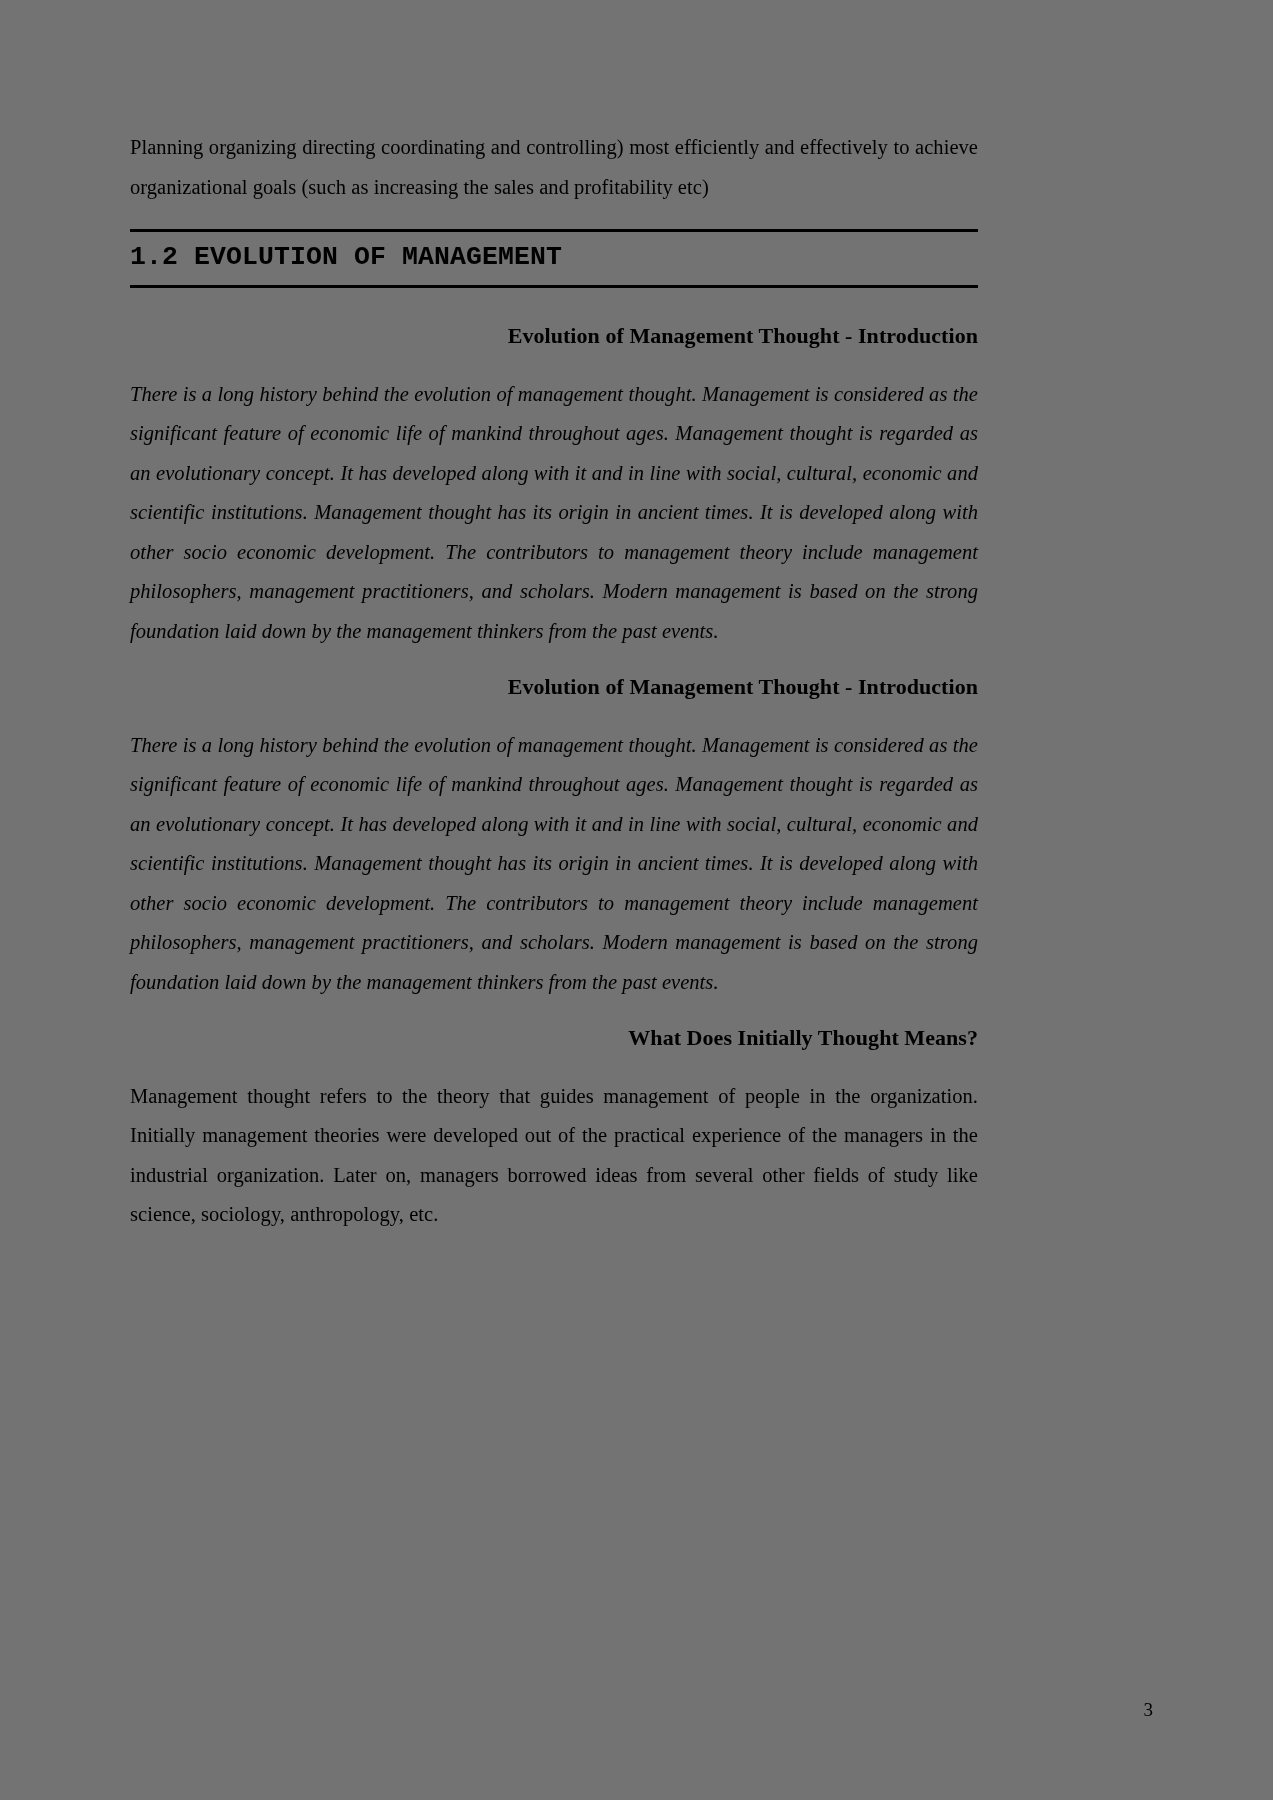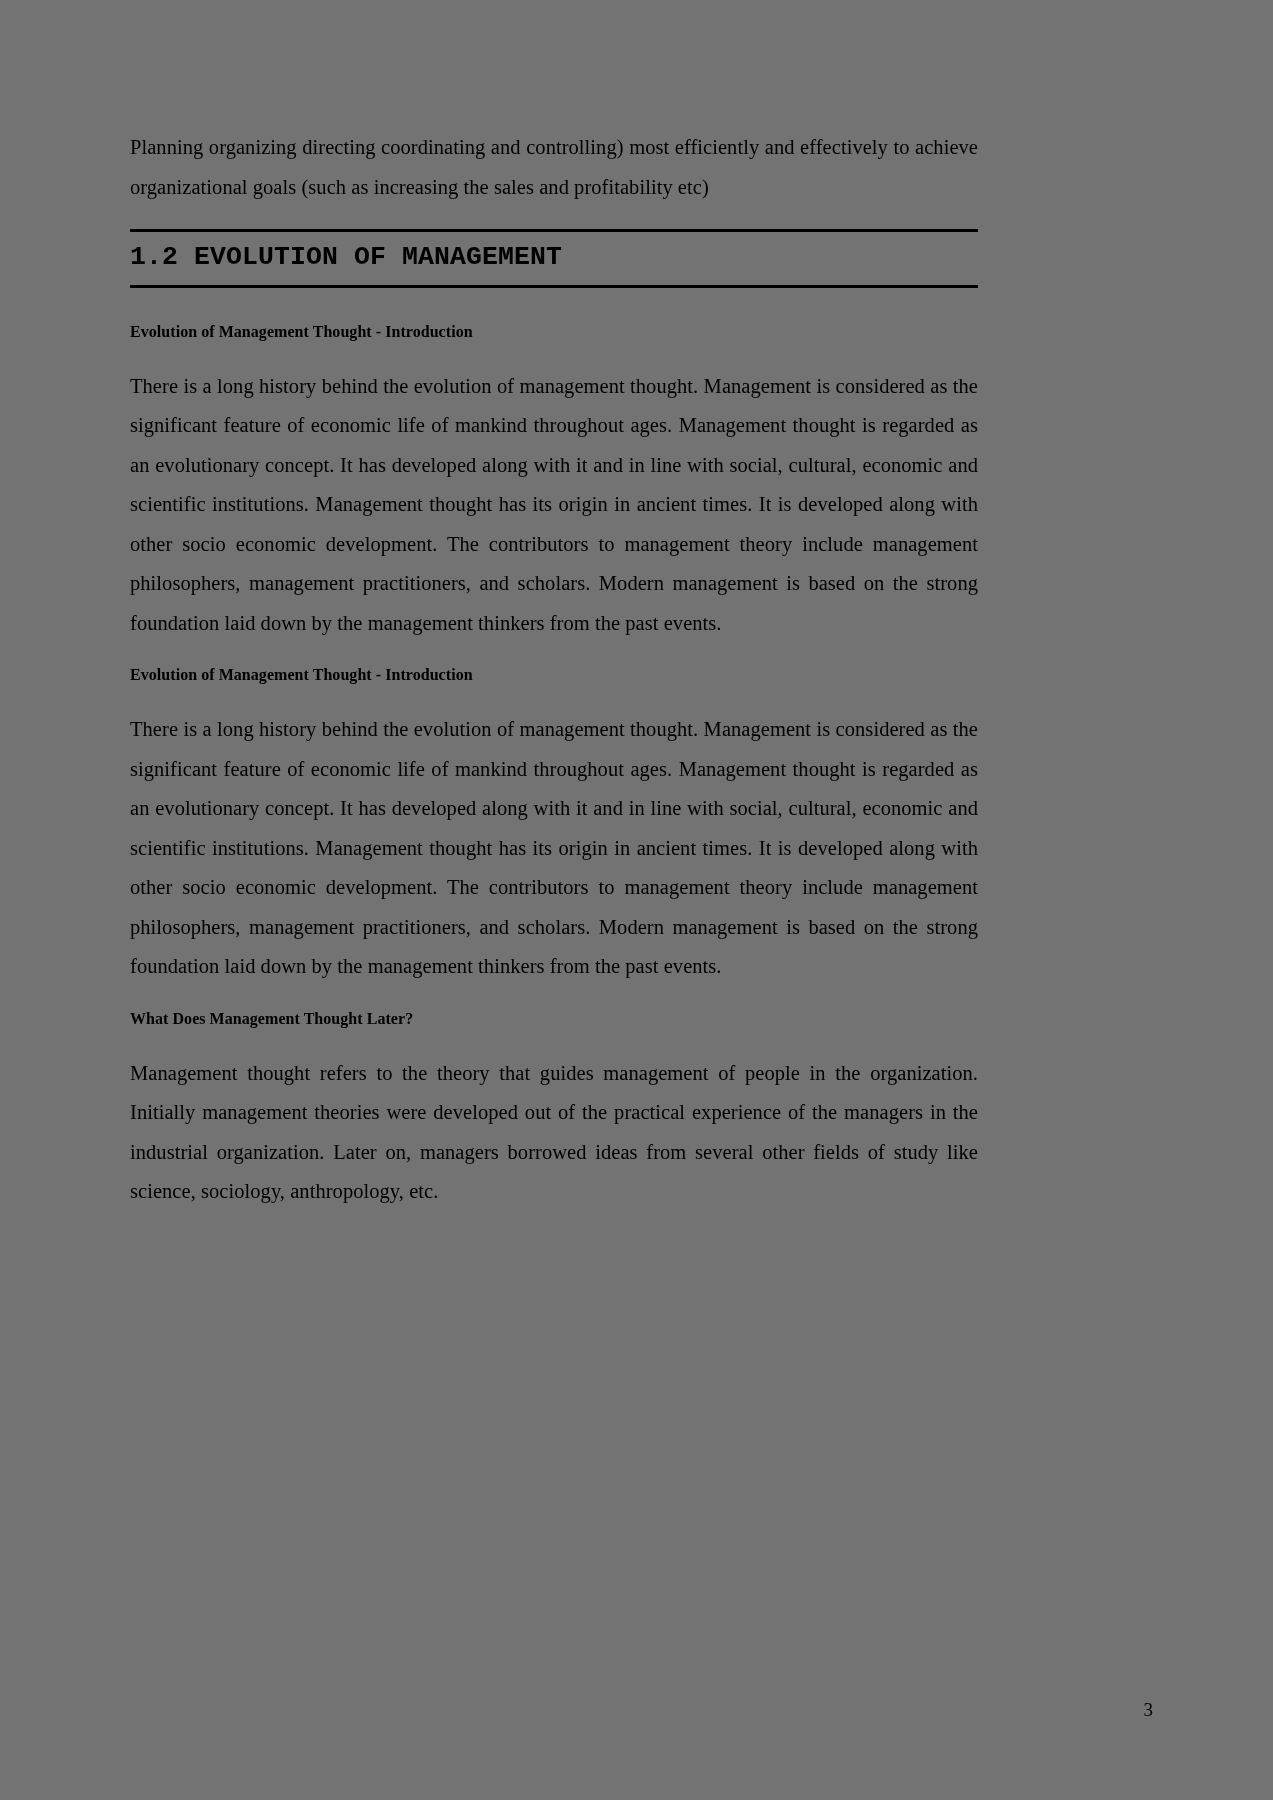--- a/index.html
+++ b/index.html
@@ -47,29 +47,30 @@
     padding: 9px 0 11px 0;
     border-top: 3px solid #000;
     border-bottom: 3px solid #000;
     letter-spacing: 0.1px;
   }
   .section-block {
     margin-bottom: 34px;
     font-family: Liberation Mono, monospace;
   }
   h3.sub-heading {
-    font-size: 16px;
+    font-size: 22px;
     font-weight: bold;
     line-height: 1.3;
     margin: 0 0 24px 0;
-    text-align: left;
+    text-align: right;
     letter-spacing: 0.05px;
   }
   .para-gap {
     margin-bottom: 26px;
+    font-style: italic;
   }
   .page-number {
     position: absolute;
     right: 120px;
     top: 1700px;
     font-size: 19px;
     line-height: 1;
     text-align: right;
     width: 60px;
   }
@@ -91,21 +92,21 @@
       <h3 class="sub-heading">Evolution of Management Thought - Introduction</h3>
       <p class="body-text para-gap">There is a long history behind the evolution of management thought. Management is considered as the significant feature of economic life of mankind throughout ages. Management thought is regarded as an evolutionary concept. It has developed along with it and in line with social, cultural, economic and scientific institutions. Management thought has its origin in ancient times. It is developed along with other socio economic development. The contributors to management theory include management philosophers, management practitioners, and scholars. Modern management is based on the strong foundation laid down by the management thinkers from the past events.</p>
     </div>
 
     <div>
       <h3 class="sub-heading">Evolution of Management Thought - Introduction</h3>
       <p class="body-text para-gap">There is a long history behind the evolution of management thought. Management is considered as the significant feature of economic life of mankind throughout ages. Management thought is regarded as an evolutionary concept. It has developed along with it and in line with social, cultural, economic and scientific institutions. Management thought has its origin in ancient times. It is developed along with other socio economic development. The contributors to management theory include management philosophers, management practitioners, and scholars. Modern management is based on the strong foundation laid down by the management thinkers from the past events.</p>
     </div>
 
     <div>
-      <h3 class="sub-heading">What Does Management Thought Later?</h3>
+      <h3 class="sub-heading">What Does Initially Thought Means?</h3>
       <p class="body-text tight">Management thought refers to the theory that guides management of people in the organization. Initially management theories were developed out of the practical experience of the managers in the industrial organization. Later on, managers borrowed ideas from several other fields of study like science, sociology, anthropology, etc.</p>
     </div>
 
   </div>
 
   <div class="page-number">3</div>
 
 </div>
 
 </body></html>

